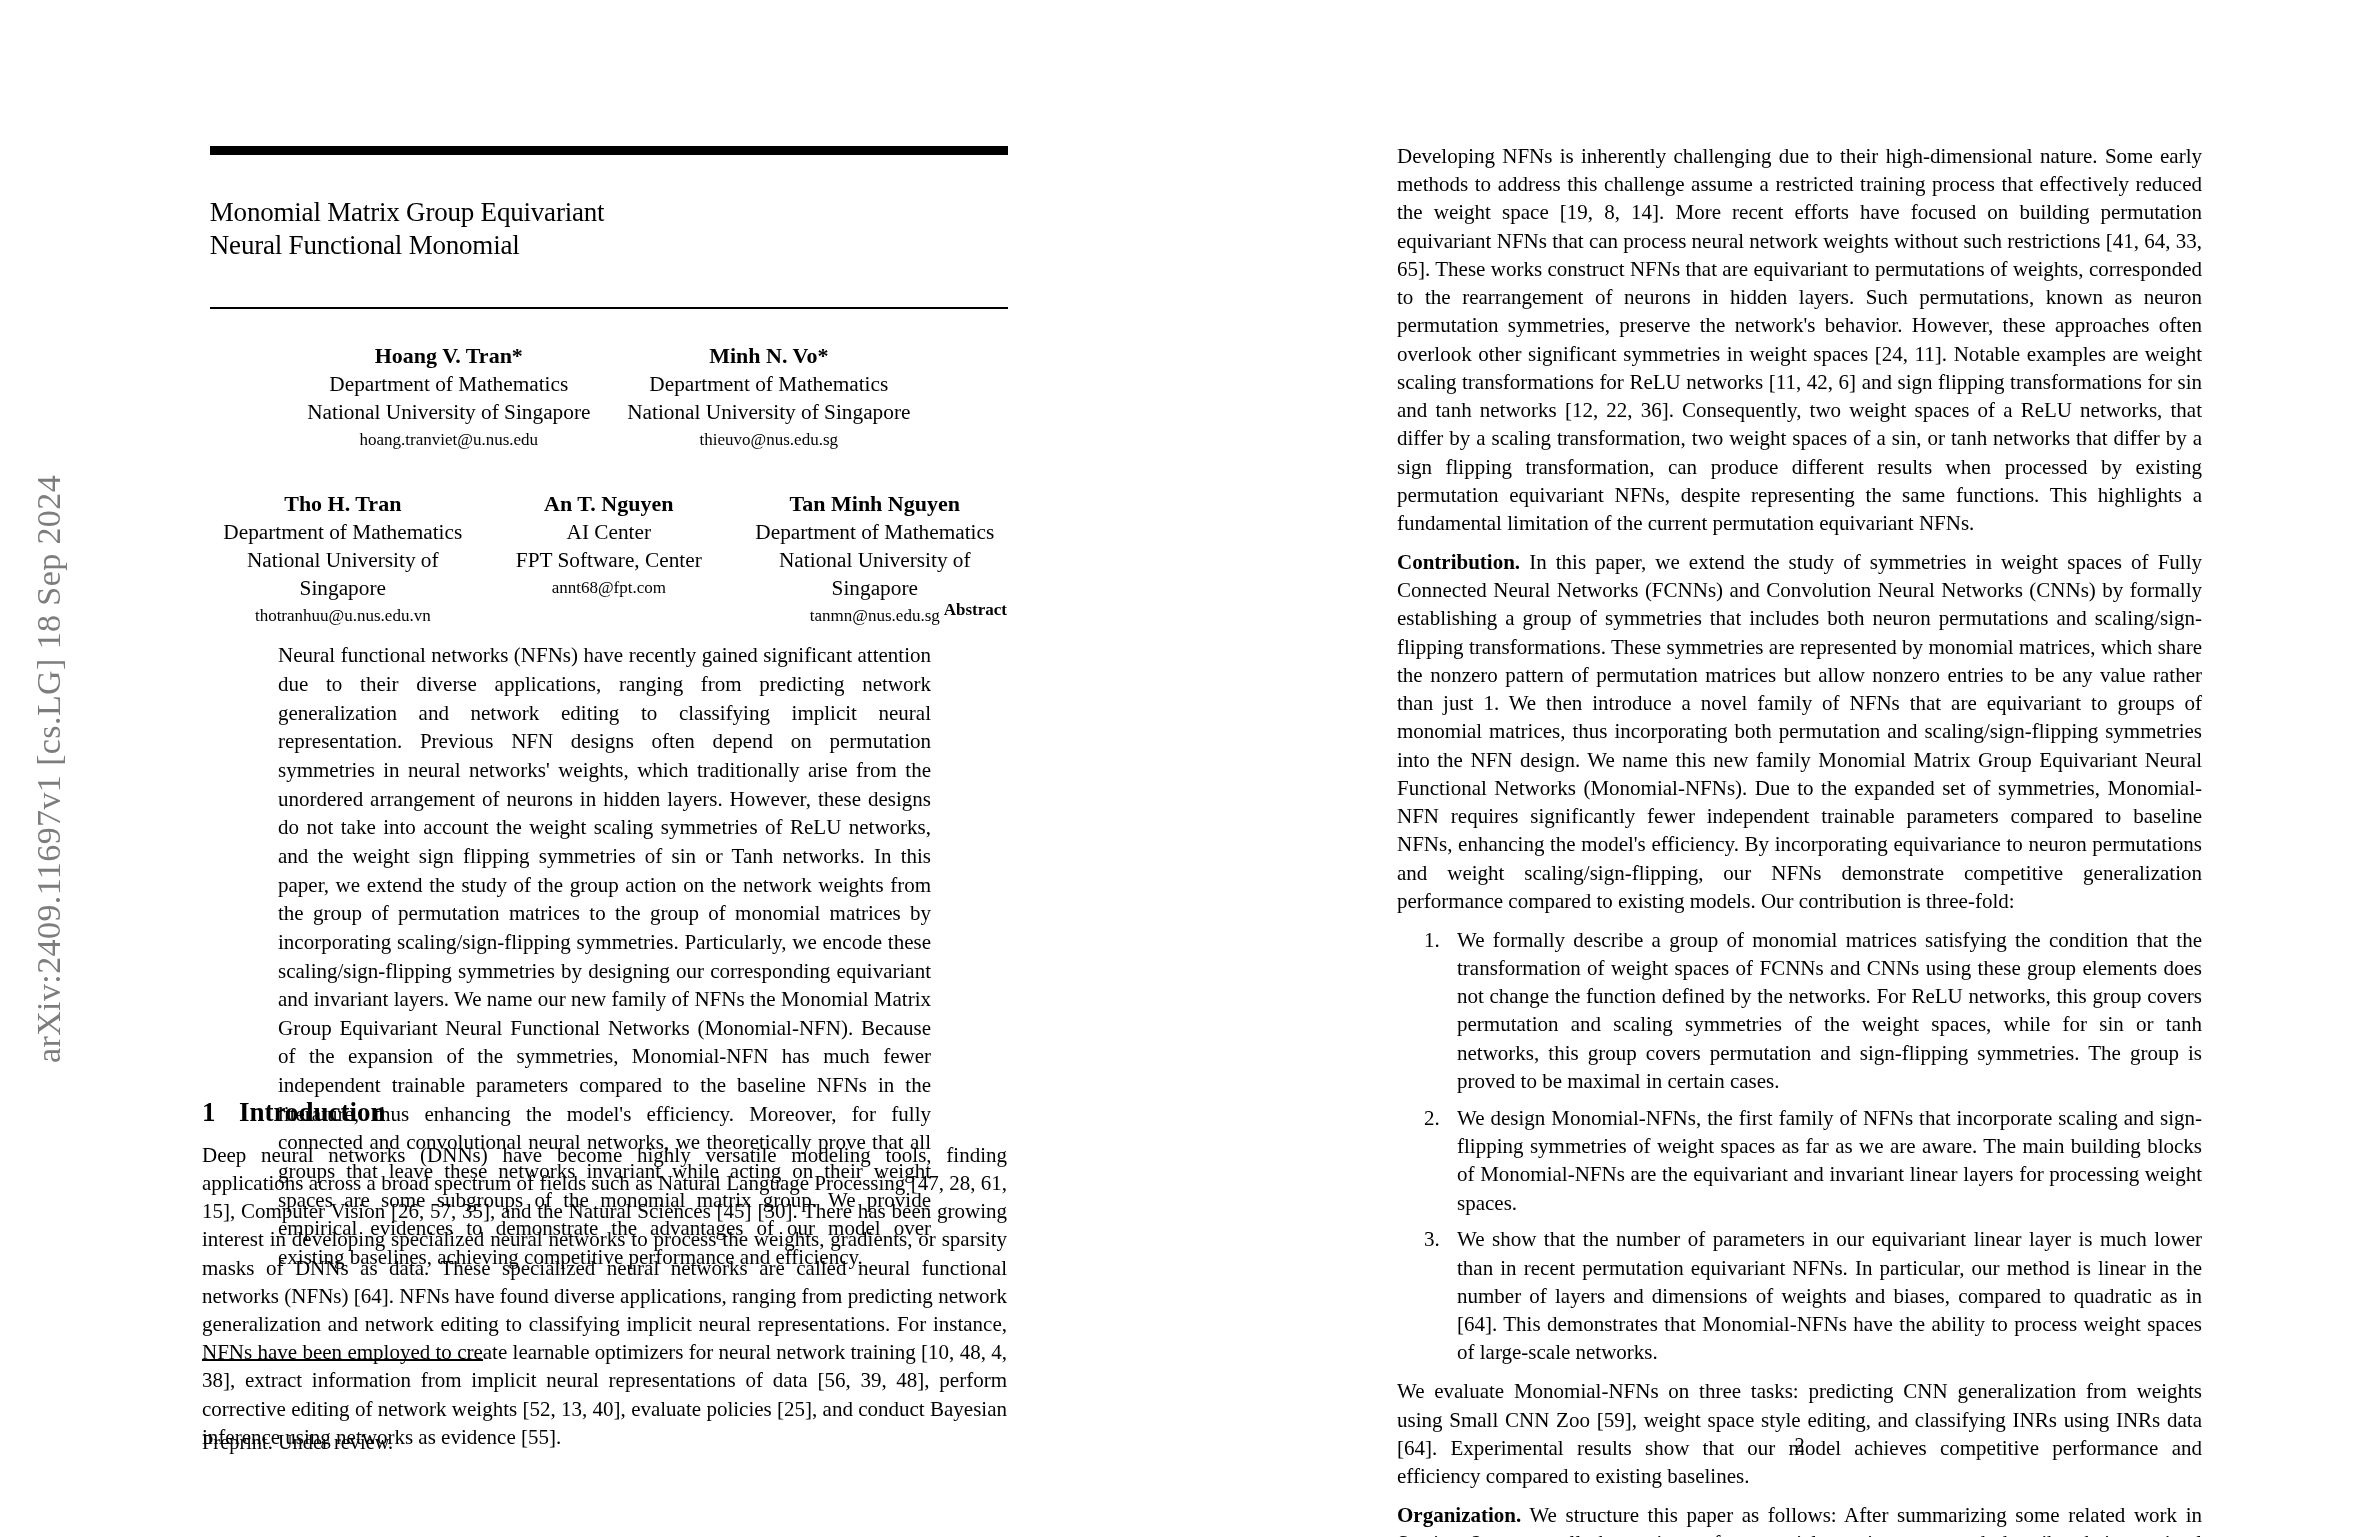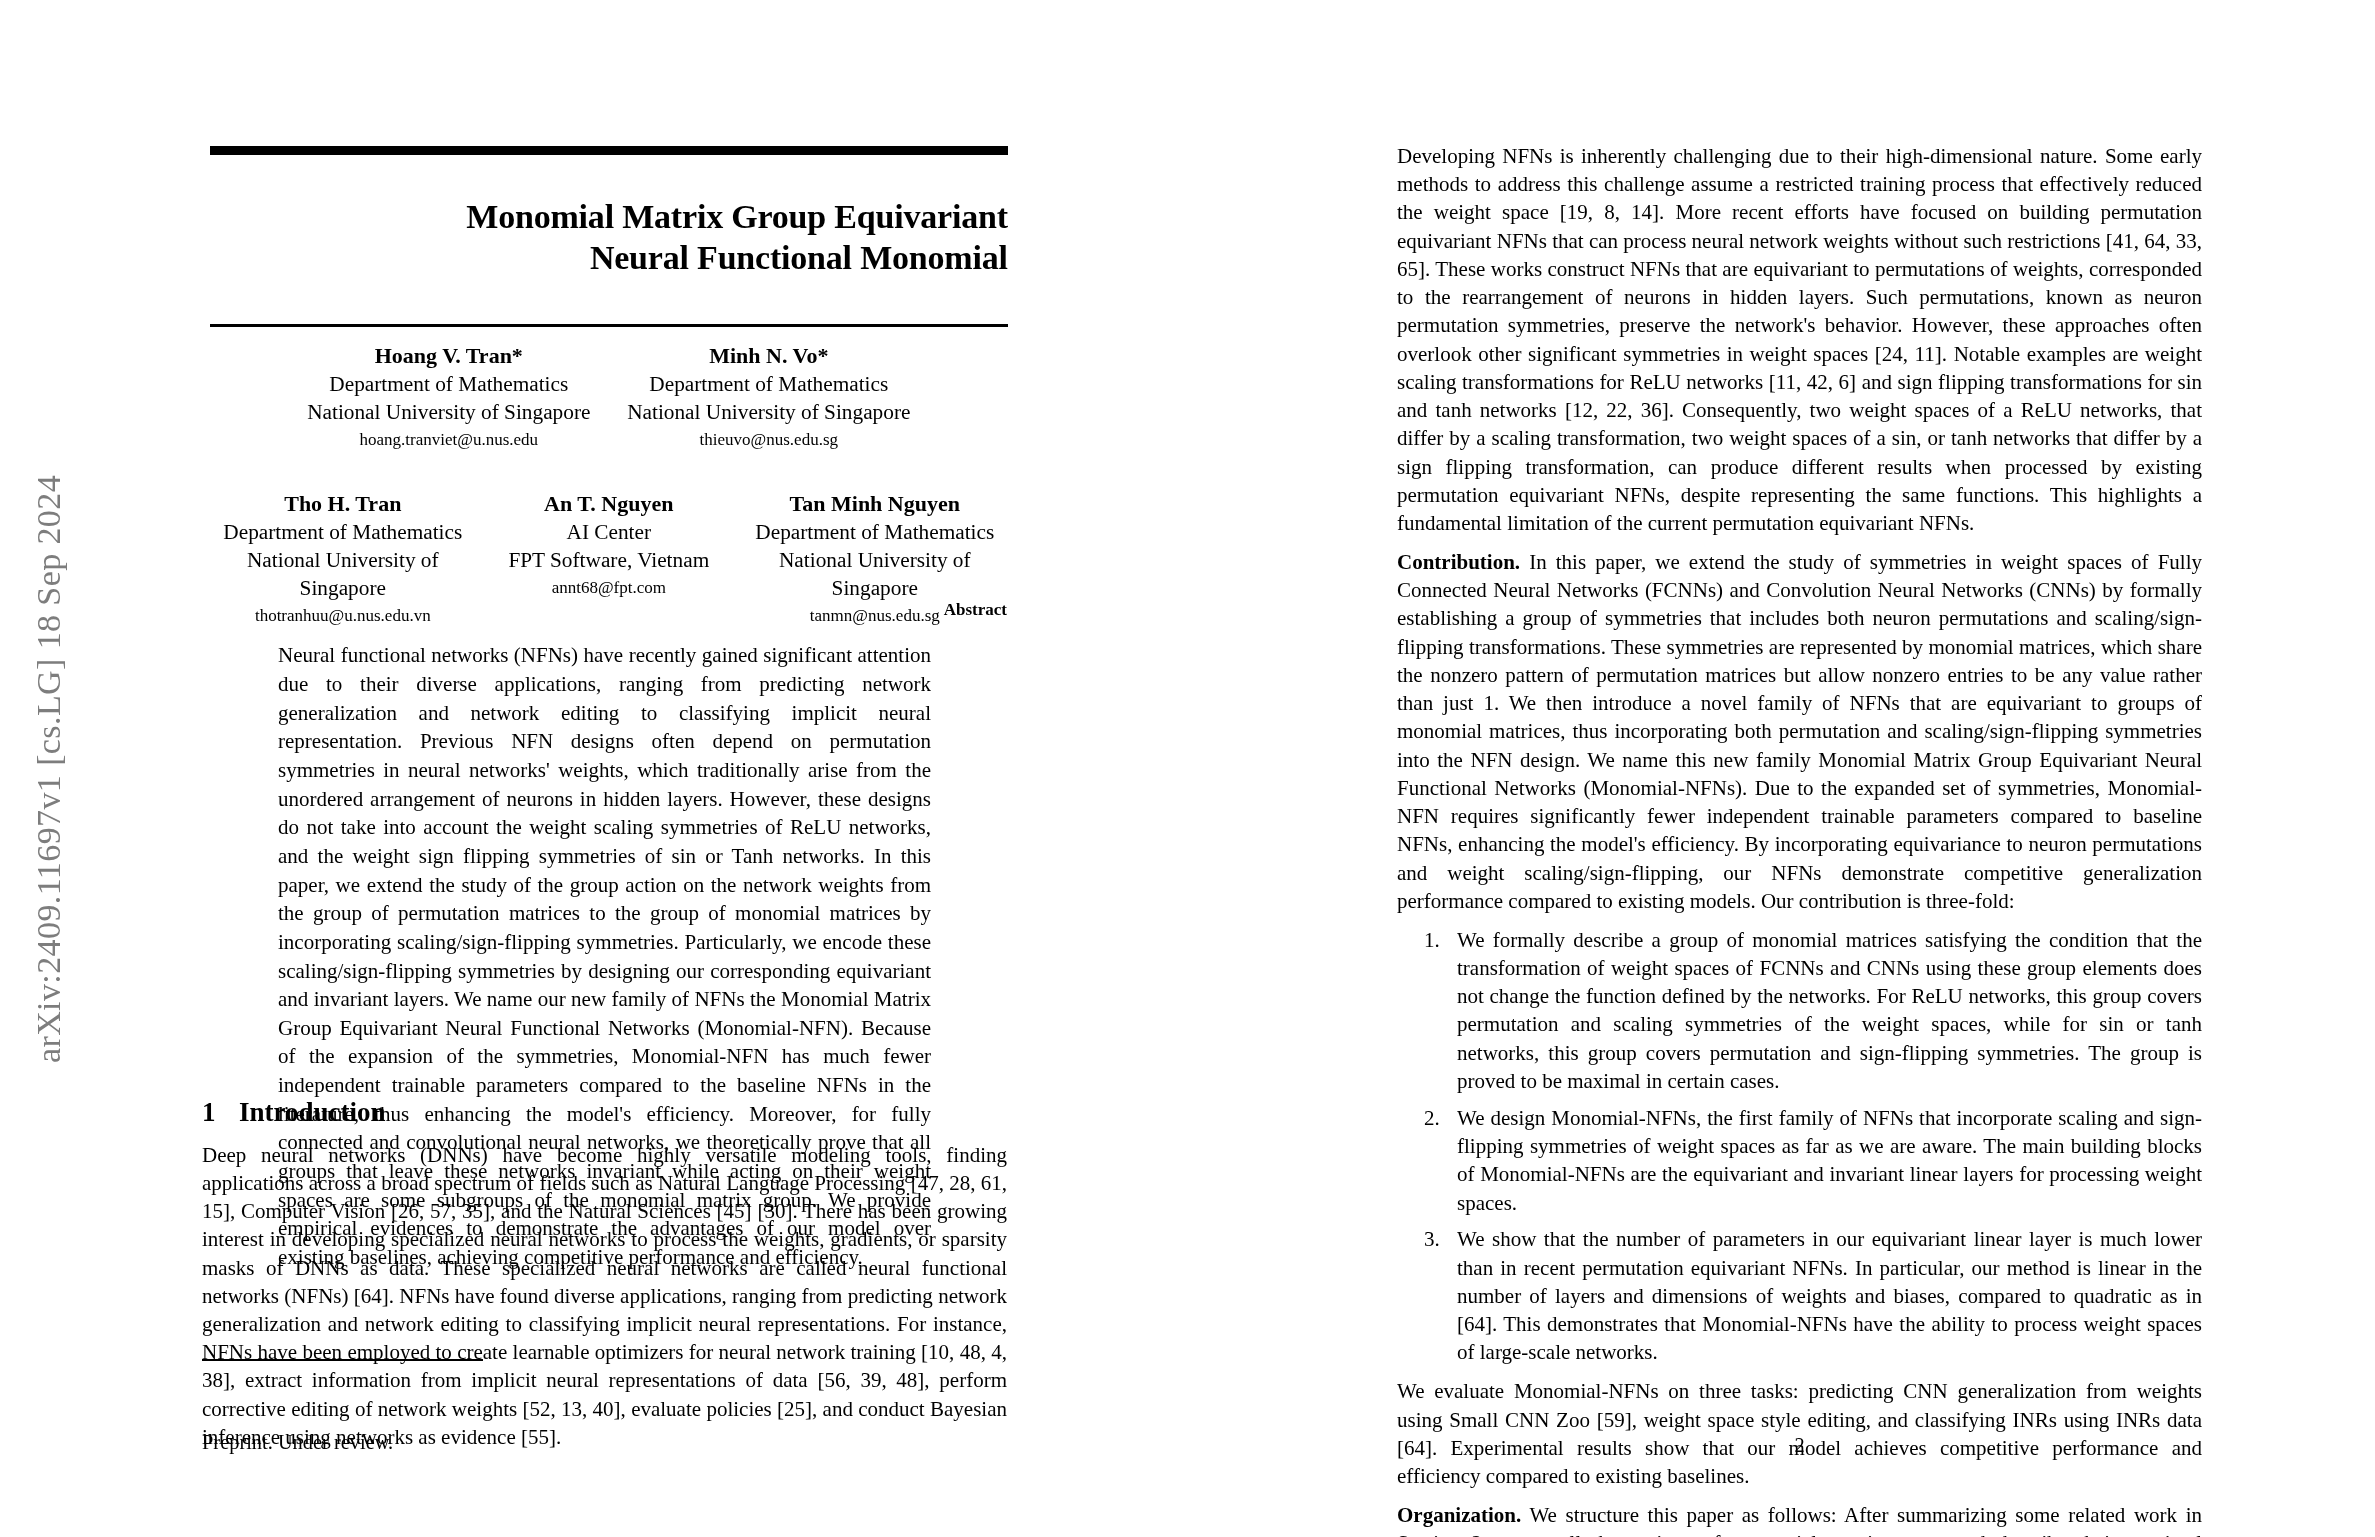--- a/index.html
+++ b/index.html
@@ -68,24 +68,24 @@
     width: 100%;
   }
   .rule-thin {
     height: 2.9px;
     background: #000000;
     width: 100%;
     margin-top: 0;
   }
   #paper-title {
     font-family: "Liberation Serif", "DejaVu Serif", serif;
-    font-weight: bold;
-    font-size: 34px;
+    font-weight: normal;
+    font-size: 27px;
     line-height: 1.22;
-    text-align: right;
+    text-align: left;
     margin: 41px 0 45px 0;
     letter-spacing: -0.2px;
   }
   #paper-title .tline { display: block; }
 
   
   #authors {
     position: absolute;
     left: 7.8px;
     top: 342px;
@@ -274,21 +274,21 @@
       <div class="author-row row2">
         <div class="author">
           <div class="name">Tho H. Tran</div>
           <div class="aff">Department of Mathematics</div>
           <div class="aff">National University of Singapore</div>
           <div class="mail">thotranhuu@u.nus.edu.vn</div>
         </div>
         <div class="author">
           <div class="name">An T. Nguyen</div>
           <div class="aff">AI Center</div>
-          <div class="aff">FPT Software, Vietnam</div>
+          <div class="aff">FPT Software, Center</div>
           <div class="mail">annt68@fpt.com</div>
         </div>
         <div class="author">
           <div class="name">Tan Minh Nguyen</div>
           <div class="aff">Department of Mathematics</div>
           <div class="aff">National University of Singapore</div>
           <div class="mail">tanmn@nus.edu.sg</div>
         </div>
       </div>
     </div>

